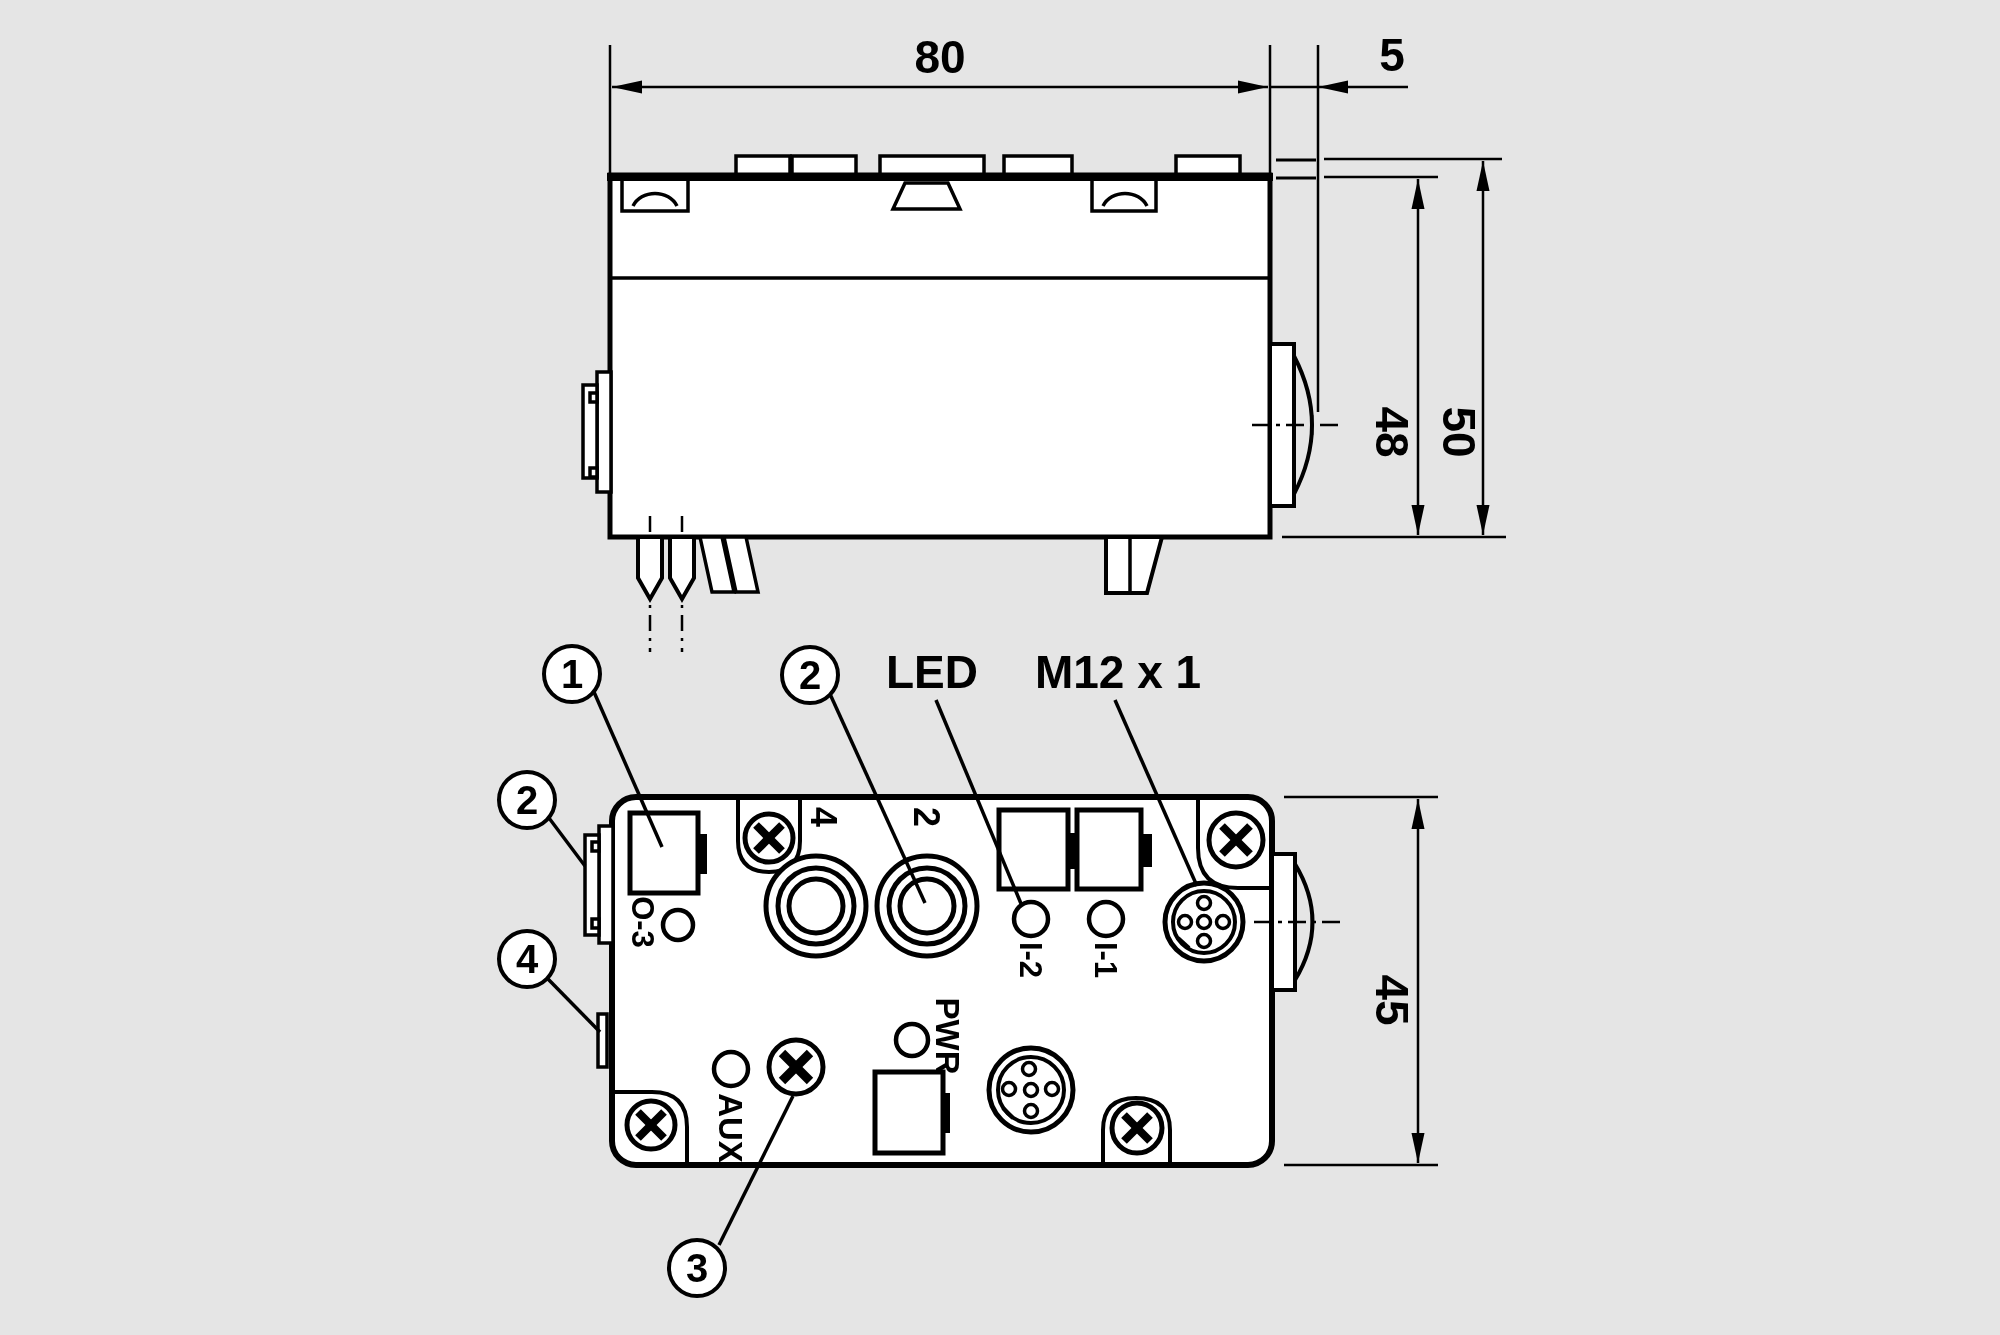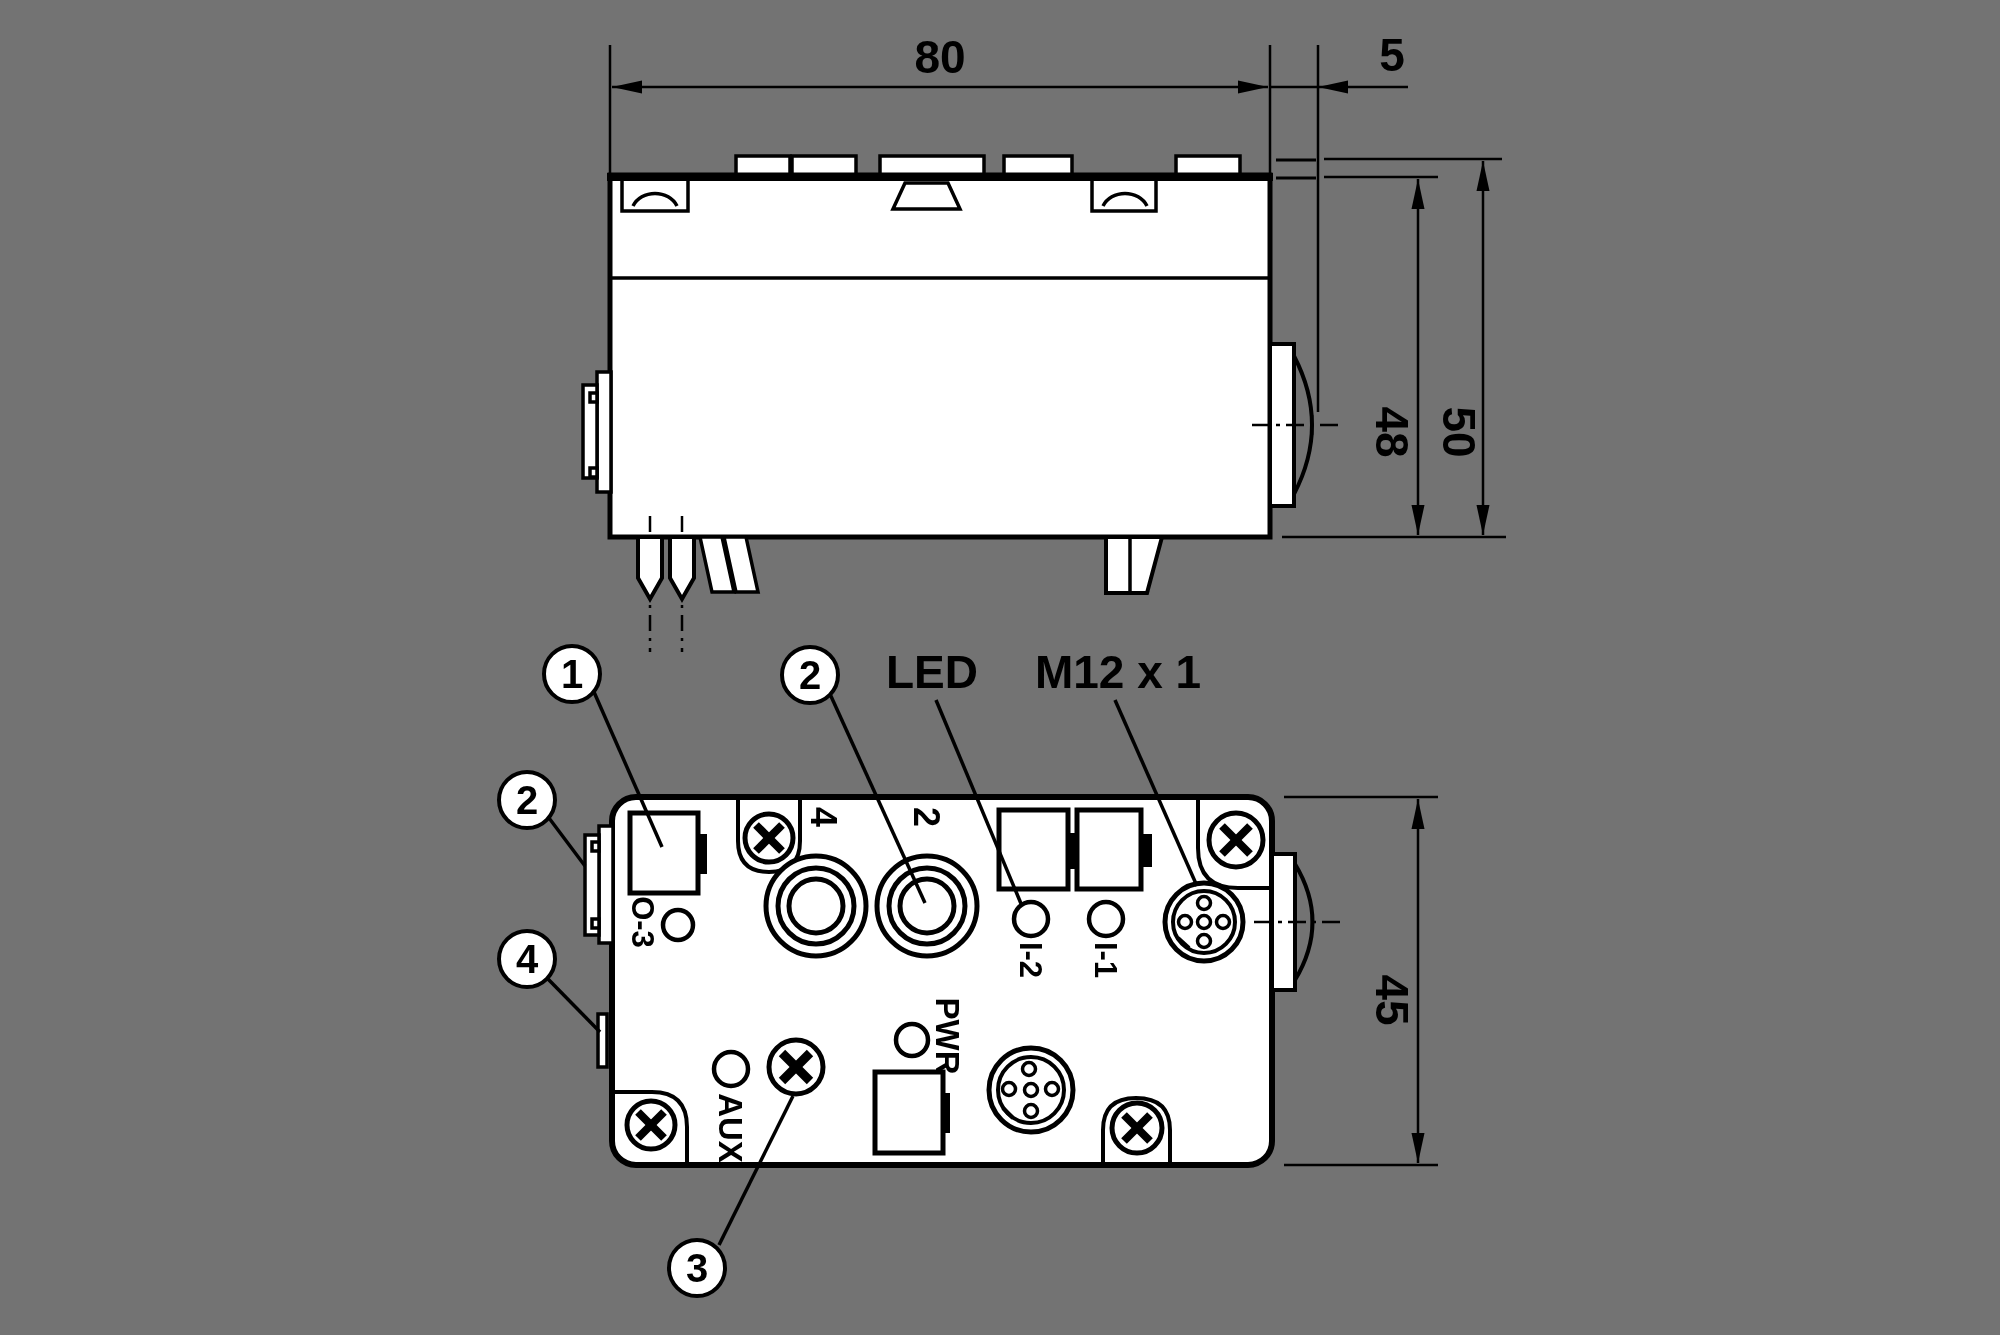--- a/index.html
+++ b/index.html
@@ -1,16 +1,16 @@
 <!DOCTYPE html>
 <html><head>
 <meta charset="utf-8">
 <style>
   html,body{margin:0;padding:0;background:#fff;}
-  .stage{position:relative;width:2000px;height:1335px;background:#737373;overflow:hidden;}
+  .stage{position:relative;width:2000px;height:1335px;background:#e5e5e5;overflow:hidden;}
   svg{position:absolute;left:0;top:0;}
   text{font-family:"Liberation Sans","DejaVu Sans",sans-serif;font-weight:bold;fill:#000;}
   .t-dim{font-size:46px;}
   .t-call{font-size:40px;}
   .t-port{font-size:31px;}
   .t-port2{font-size:33px;}
   .t-num{font-size:36px;}
 </style>
 </head>
 <body>

